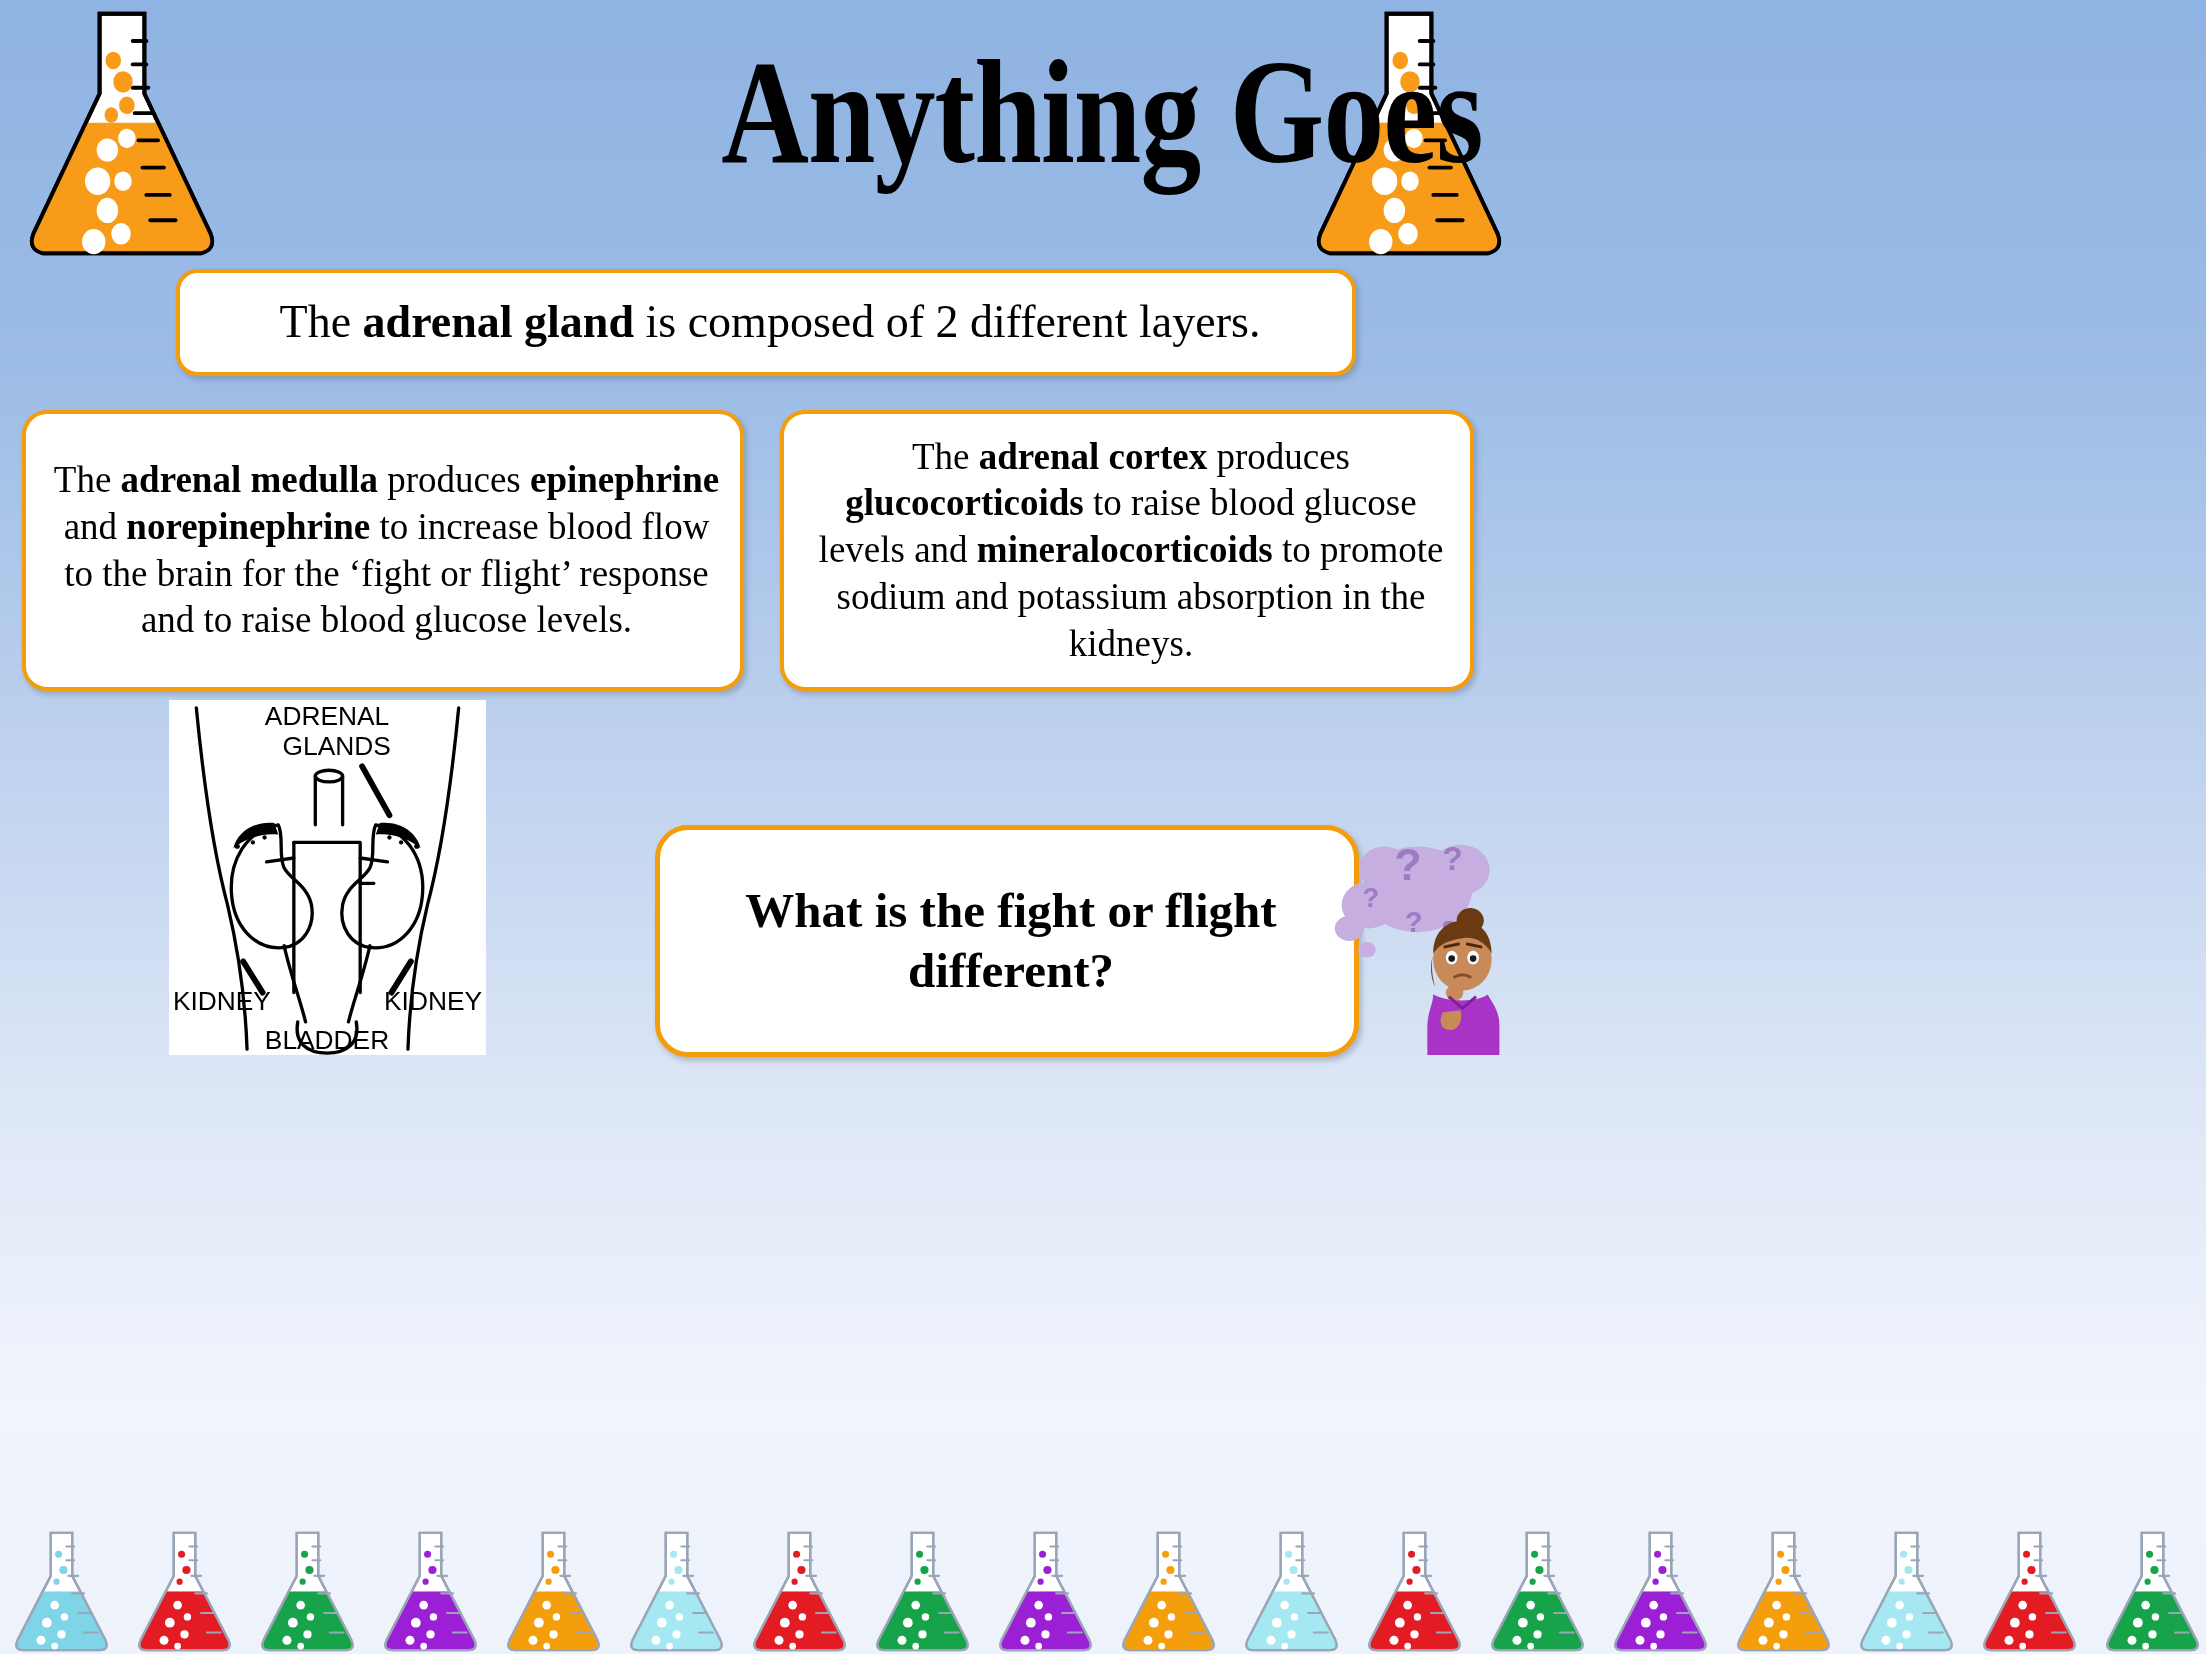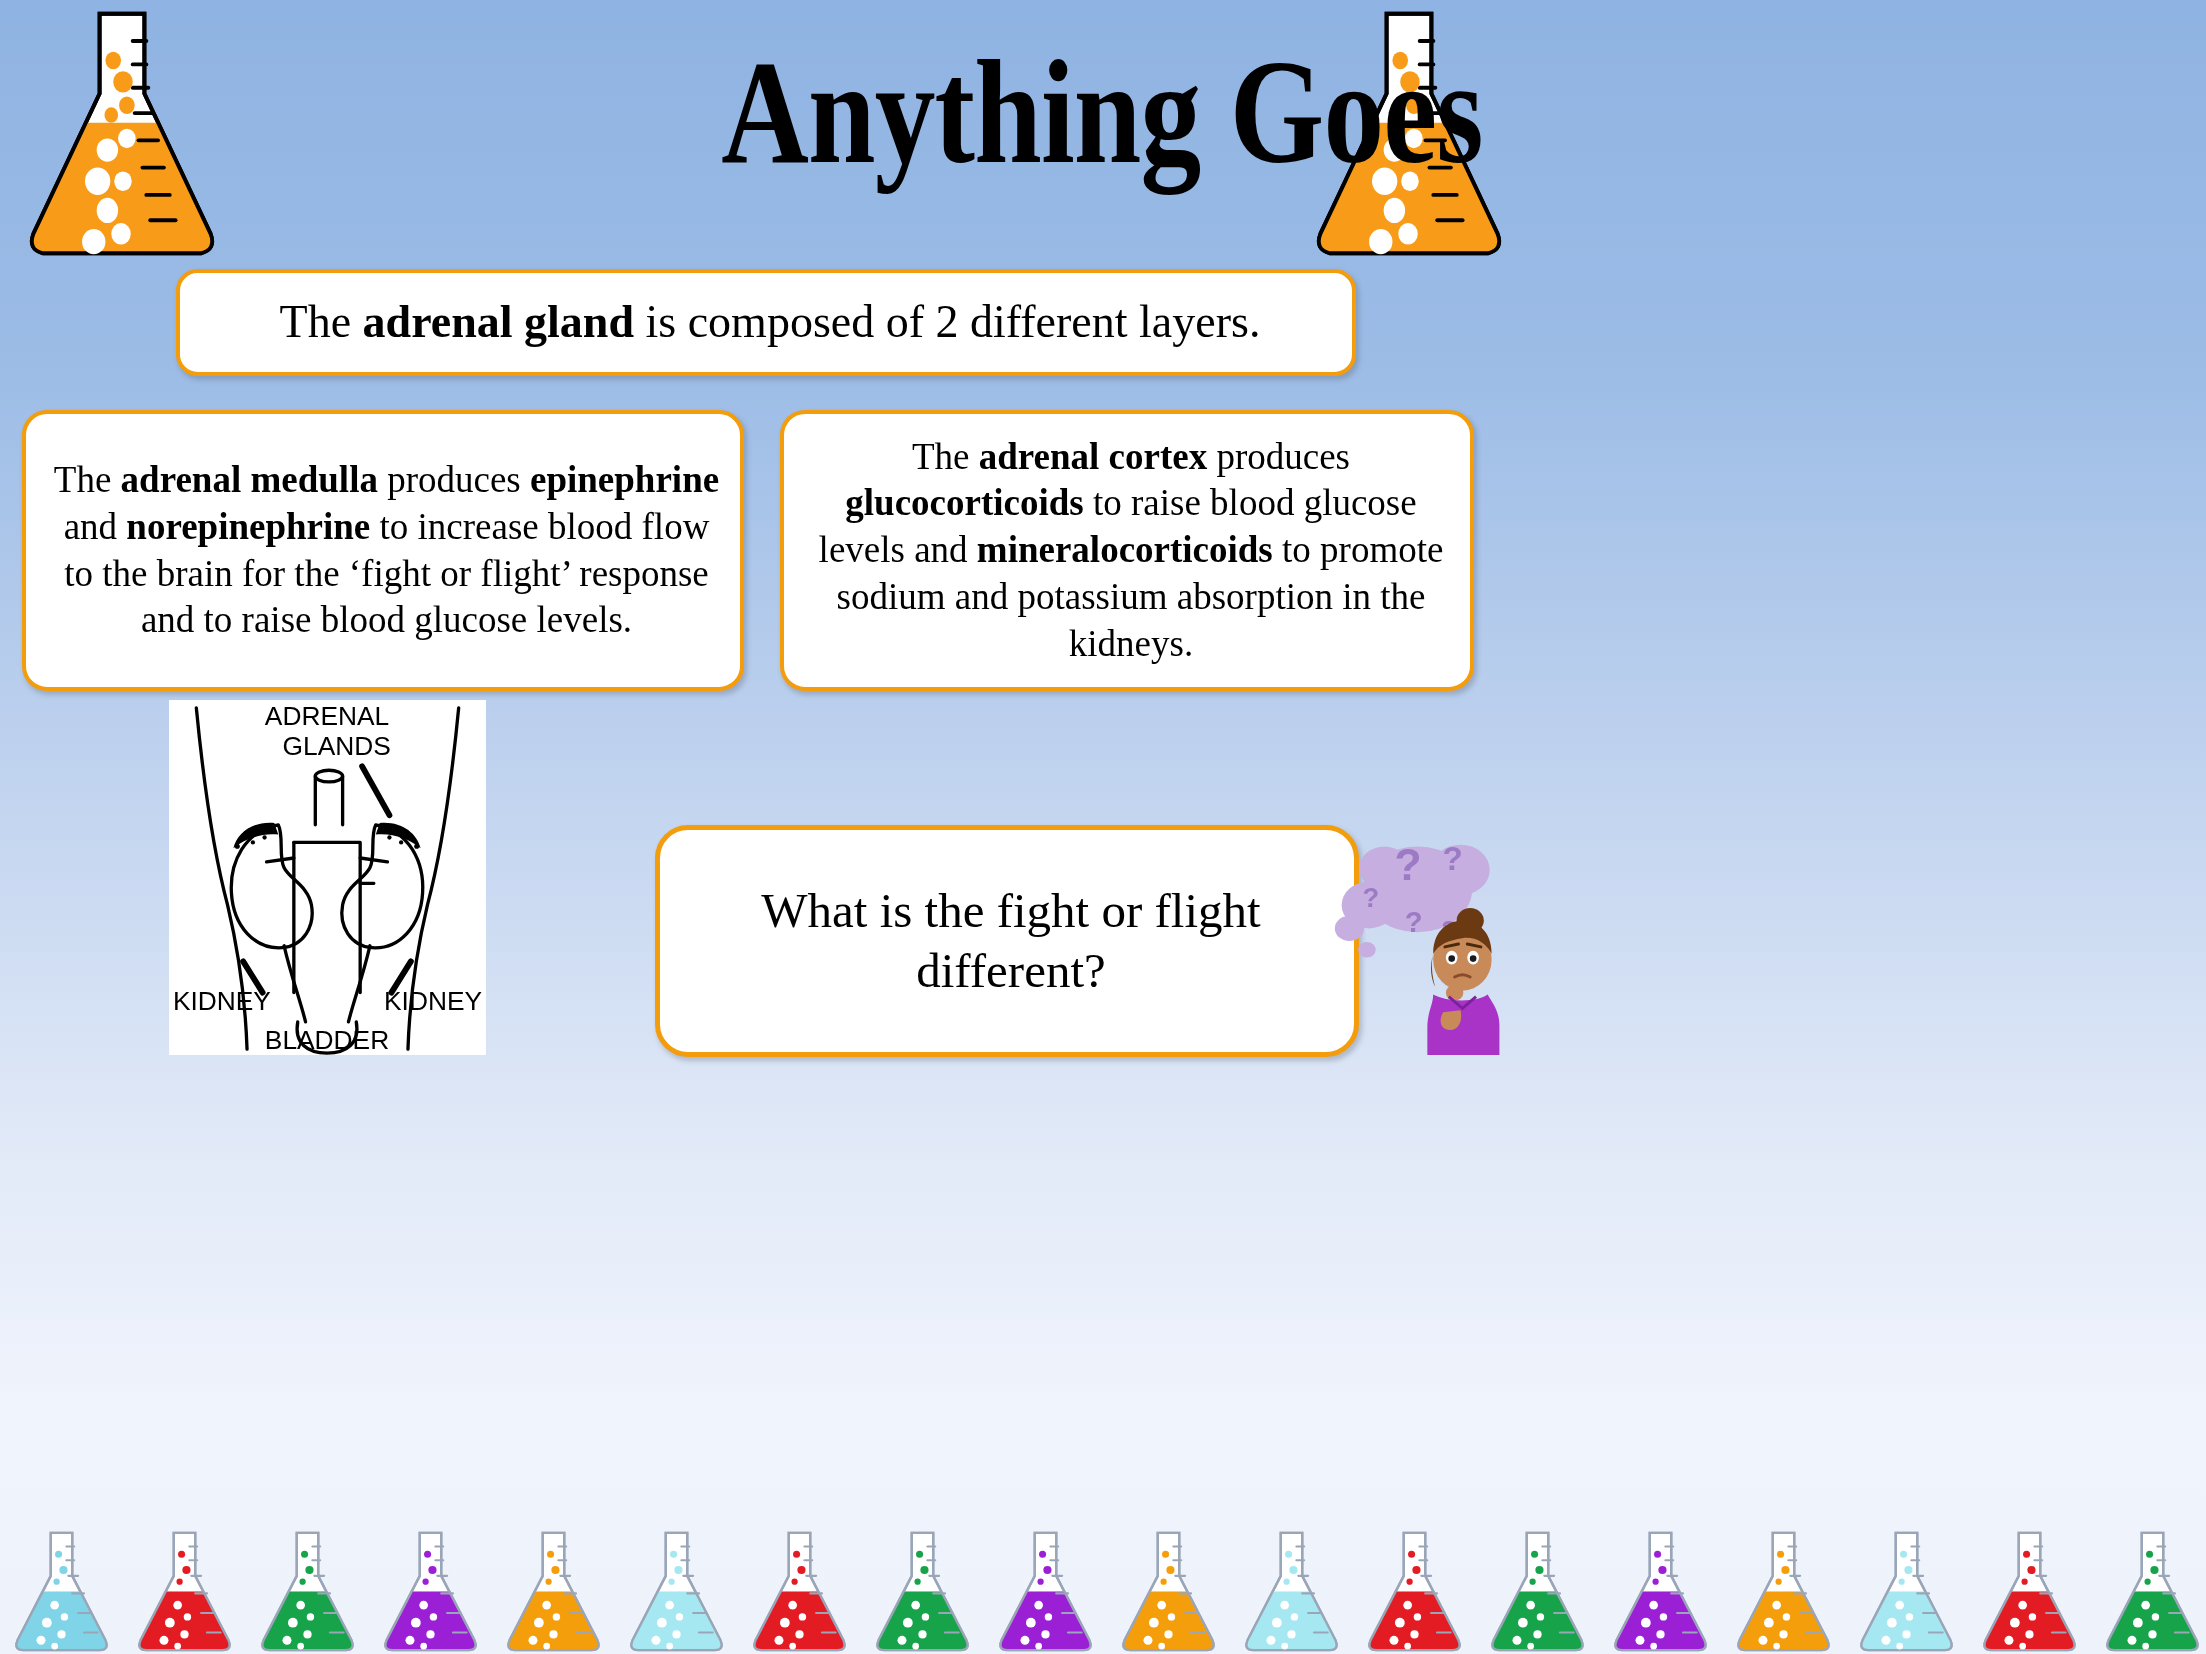--- a/index.html
+++ b/index.html
@@ -35,21 +35,21 @@
     display:flex;align-items:center;justify-content:center;
     text-align:center;color:#000;
   }
   .rbox.shadowed{box-shadow:2.9px 3.9px 4.9px rgba(80,90,110,.30);padding-left:8px;}
   #statement-box{left:176px;top:269px;width:1180px;height:107px;border-radius:21.5px;}
   #statement-box .txt{font-size:46px;line-height:1.15;padding:0 21.5px;}
   #medulla-box{left:21.5px;top:410px;width:722px;height:281px;}
   #cortex-box{left:780px;top:410px;width:694px;height:281px;}
   .rbox .txt{font-size:37px;line-height:1.265;padding:0 15.6px;}
   #question-box{left:655px;top:825px;width:704px;height:232px;border-width:5.9px;border-radius:33px;}
-  #question-box .txt{font-size:49px;font-weight:400;line-height:1.22;padding:0 29px;}
+  #question-box .txt{font-size:49px;font-weight:700;line-height:1.22;padding:0 29px;}
   b{font-weight:700;}
 
   
   #kidney-diagram{
     position:absolute;left:169px;top:700px;width:317px;height:355px;
     background:#0ea5e9;
   }
   #kidney-diagram svg{display:block;}
 
   

